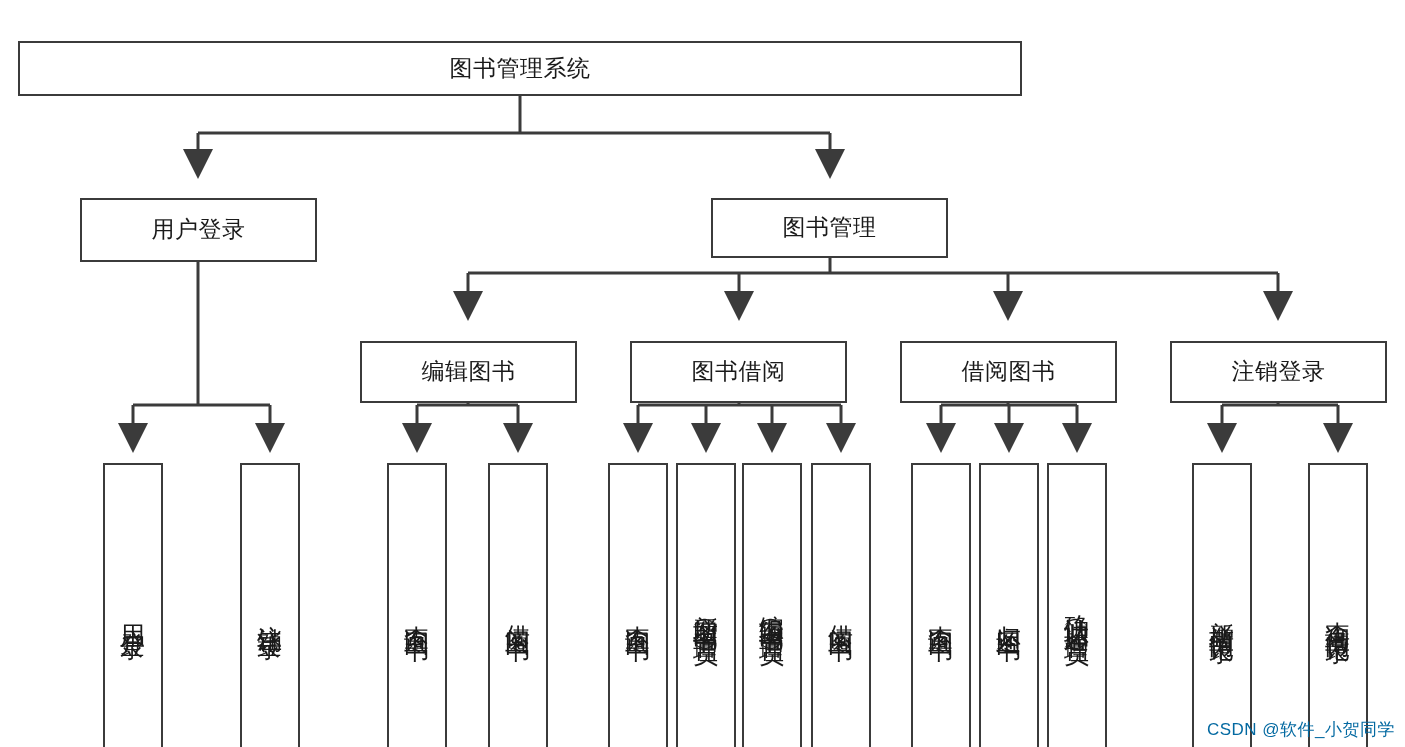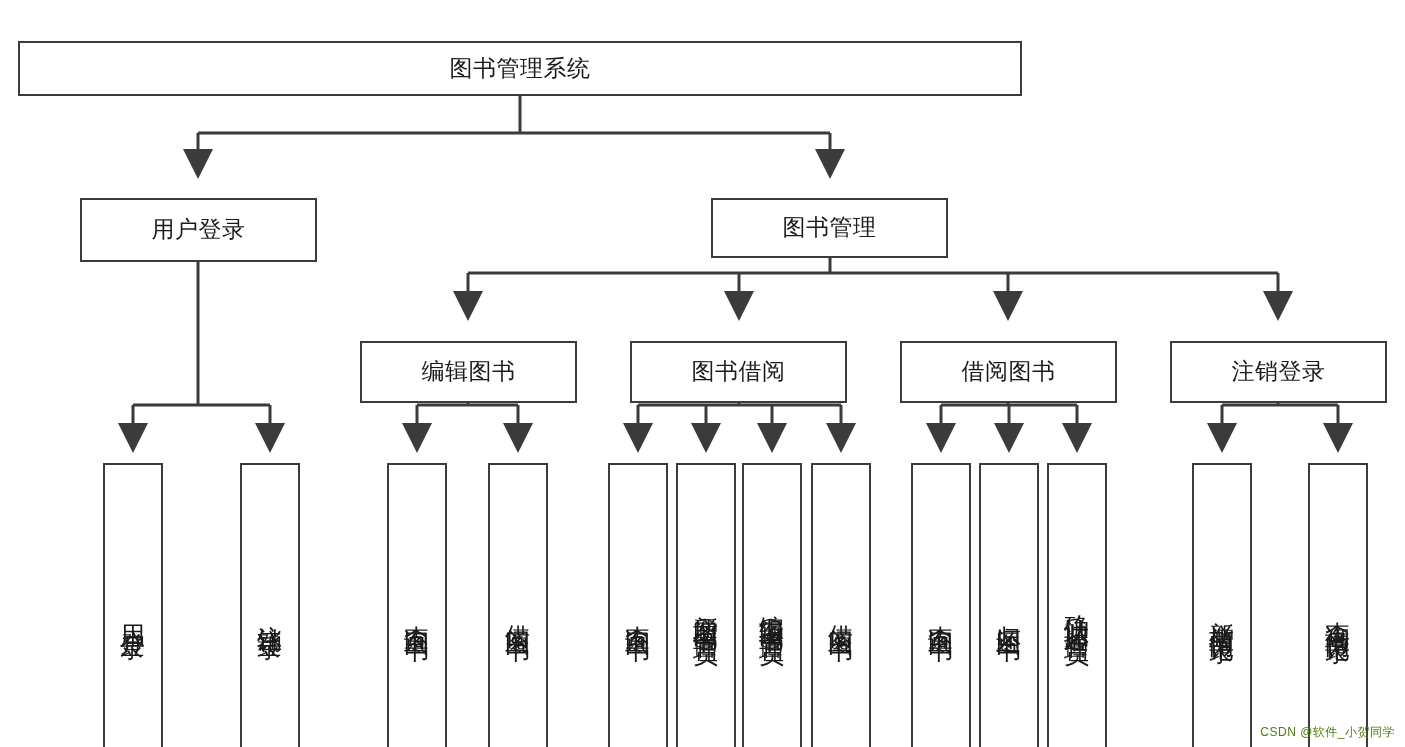--- a/index.html
+++ b/index.html
@@ -50,22 +50,22 @@
     font-size: 25px;
     line-height: 1.12;
     letter-spacing: 4px;
     text-align: center;
     white-space: nowrap;
   }
   .watermark {
     position: absolute;
     right: 10px;
     bottom: 6px;
-    font-size: 12px;
-    color: #4d7c0f;
+    font-size: 17px;
+    color: #0369a1;
     letter-spacing: 0.5px;
     z-index: 5;
     white-space: nowrap;
     margin-left: 23px;
   }
 </style>
 </head>
 <body>
 
 <div id="canvas">

